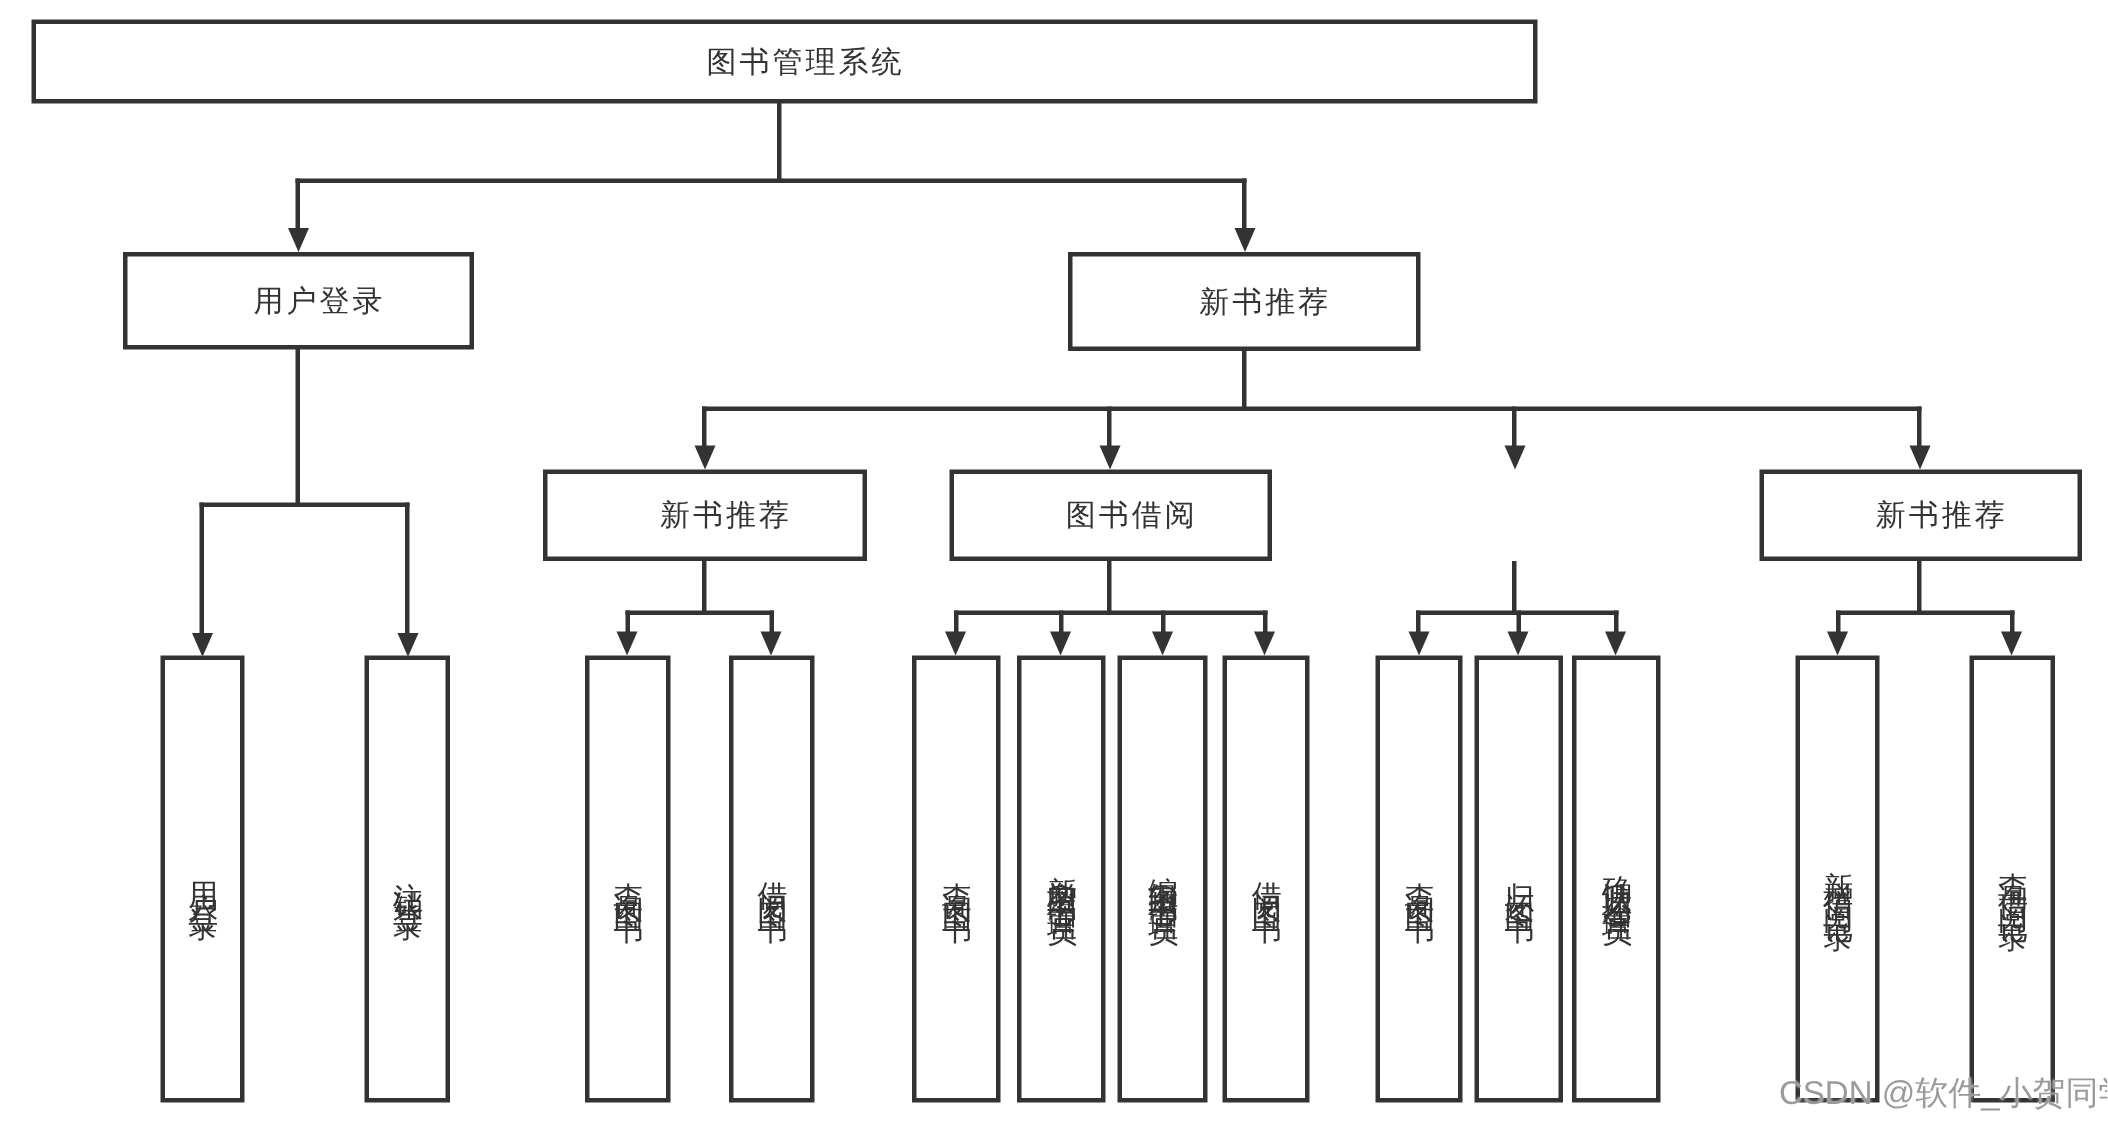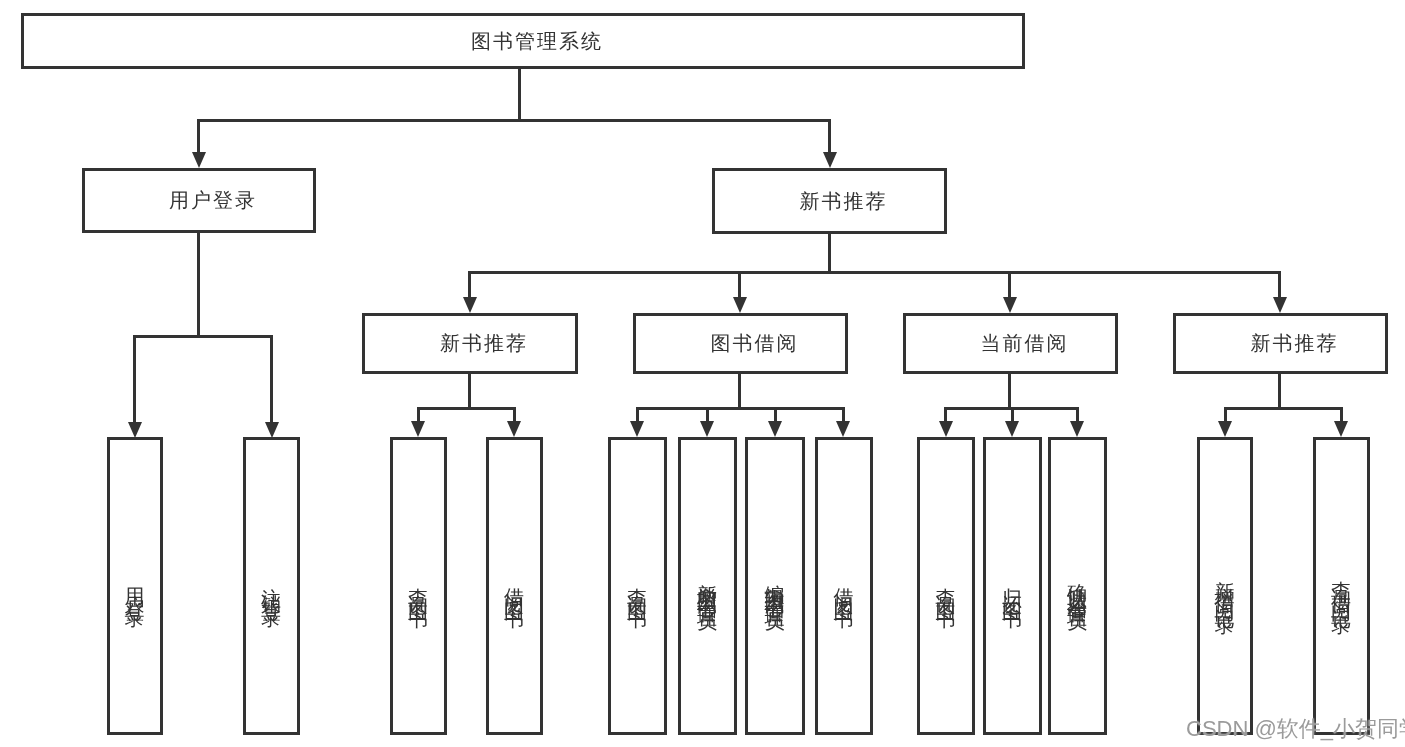--- a/index.html
+++ b/index.html
@@ -77,23 +77,20 @@
   <div class="vline" style="left:1008px;top:271px;height:27px"></div>
   <div class="ah" style="left:1003px;top:297px"></div>
   <div class="vline" style="left:1278px;top:271px;height:27px"></div>
   <div class="ah" style="left:1273px;top:297px"></div>
 
   <div class="node h" style="left:362px;top:313px;width:216px;height:61px">
     <span>新书推荐</span>
   </div>
   <div class="node h" style="left:633px;top:313px;width:215px;height:61px">
     <span>图书借阅</span>
-  </div>
-  <div class="node h" style="left:903px;top:313px;width:215px;height:61px">
-    <span>当前借阅</span>
   </div>
   <div class="node h" style="left:1173px;top:313px;width:215px;height:61px">
     <span>新书推荐</span>
   </div>
 
   <div class="vline" style="left:468px;top:374px;height:34px"></div>
   <div class="hline" style="left:417px;top:407px;width:99px"></div>
   <div class="vline" style="left:417px;top:407px;height:15px"></div>
   <div class="ah" style="left:411px;top:421px"></div>
   <div class="vline" style="left:513px;top:407px;height:15px"></div>

